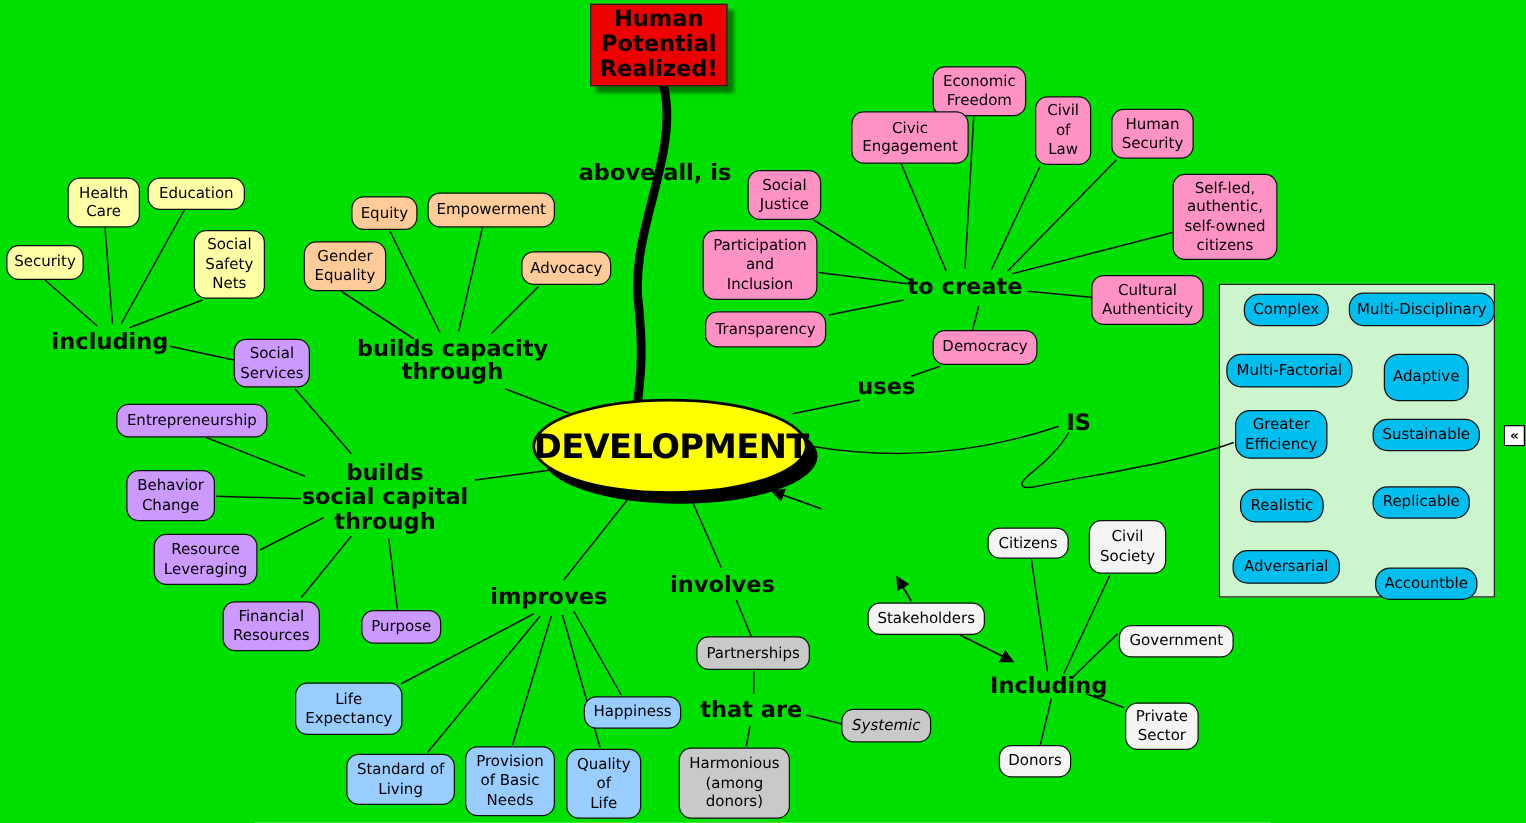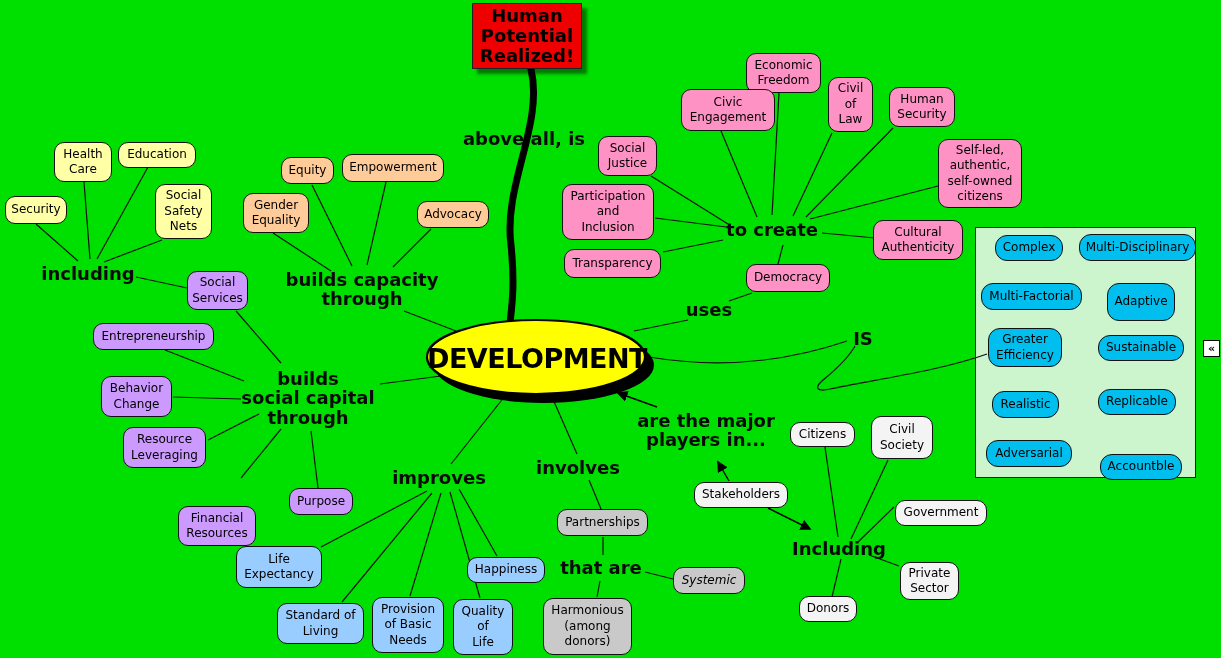--- a/index.html
+++ b/index.html
@@ -138,40 +138,38 @@
 through</div>
   <div class="hub" style="left:308px;top:398px;">builds
 social capital
 through</div>
   <div class="hub" style="left:439px;top:478px;">improves</div>
   <div class="hub" style="left:578px;top:468px;">involves</div>
   <div class="hub" style="left:601px;top:568px;">that are</div>
   <div class="hub" style="left:709px;top:310px;">uses</div>
   <div class="hub" style="left:772px;top:230px;">to create</div>
   <div class="hub" style="left:863px;top:339px;">IS</div>
-  <div class="hub" style="left:706px;top:430px;">are the major
-players in...</div>
   <div class="hub" style="left:839px;top:549px;">Including</div>
 
   <div class="node c-yellow" style="left:5px;top:196px;width:62px;height:28px;">Security</div>
   <div class="node c-yellow" style="left:54px;top:142px;width:58px;height:40px;">Health
 Care</div>
   <div class="node c-yellow" style="left:118px;top:142px;width:78px;height:26px;">Education</div>
   <div class="node c-yellow" style="left:155px;top:184px;width:57px;height:55px;">Social
 Safety
 Nets</div>
 
   <div class="node c-purple" style="left:187px;top:271px;width:61px;height:39px;">Social
 Services</div>
   <div class="node c-purple" style="left:93px;top:323px;width:121px;height:27px;">Entrepreneurship</div>
   <div class="node c-purple" style="left:101px;top:376px;width:71px;height:41px;">Behavior
 Change</div>
   <div class="node c-purple" style="left:123px;top:427px;width:83px;height:41px;">Resource
 Leveraging</div>
-  <div class="node c-purple" style="left:178px;top:481px;width:78px;height:40px;margin-top:25px;">Financial
+  <div class="node c-purple" style="left:178px;top:481px;width:78px;height:40px;">Financial
 Resources</div>
   <div class="node c-purple" style="left:289px;top:488px;width:64px;height:27px;">Purpose</div>
 
   <div class="node c-orange" style="left:281px;top:157px;width:53px;height:27px;">Equity</div>
   <div class="node c-orange" style="left:342px;top:154px;width:102px;height:28px;">Empowerment</div>
   <div class="node c-orange" style="left:243px;top:193px;width:66px;height:40px;">Gender
 Equality</div>
   <div class="node c-orange" style="left:417px;top:201px;width:72px;height:27px;">Advocacy</div>
 
   <div class="node c-pink" style="left:746px;top:53px;width:75px;height:40px;">Economic

